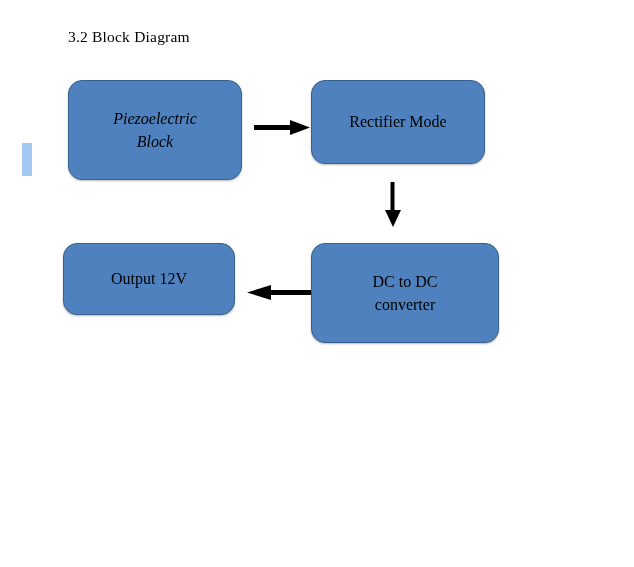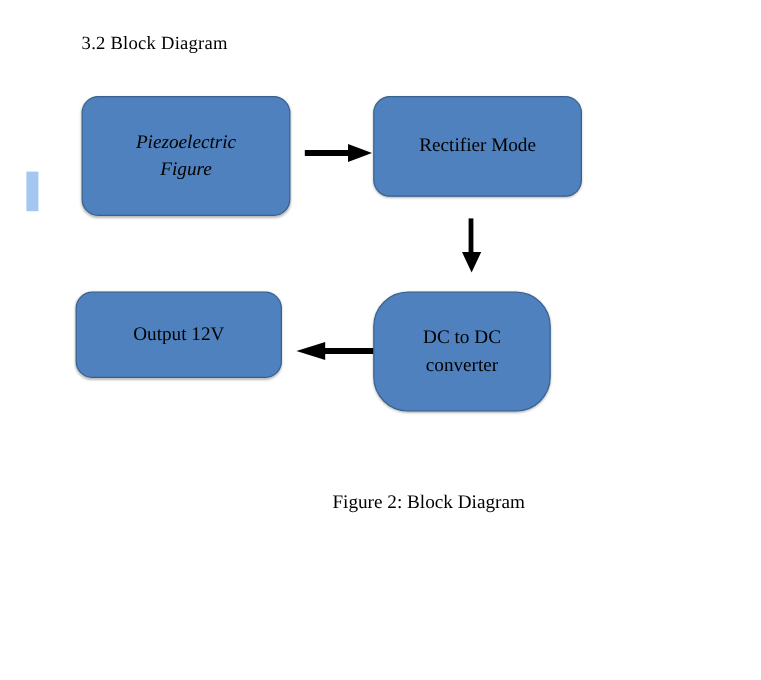--- a/index.html
+++ b/index.html
@@ -63,23 +63,22 @@
   }
   #node-rectifier {
     left: 311px;
     top: 80px;
     width: 174px;
     height: 84px;
   }
   #node-dcdc {
     left: 311px;
     top: 243px;
-    width: 148px;
+    width: 188px;
     height: 100px;
-    border-radius: 29px;
   }
   #node-output {
     left: 63px;
     top: 243px;
     width: 172px;
     height: 72px;
   }
   .arrow {
     position: absolute;
   }
@@ -114,21 +113,21 @@
 
 <div id="canvas">
 
   <div id="section-heading">3.2 Block Diagram</div>
 
   <div id="selection-bar"></div>
 
   <div class="node" id="node-piezo">
     <div class="node-label">
       <span>Piezoelectric</span><br>
-      <span>Figure</span>
+      <span>Block</span>
     </div>
   </div>
 
   <div class="node" id="node-rectifier">
     <div class="node-label">
       <span>Rectifier Mode</span>
     </div>
   </div>
 
   <div class="node" id="node-dcdc">
@@ -158,15 +157,14 @@
     </g>
   </svg>
 
   <svg class="arrow" id="arrow-dcdc-output" viewBox="0 0 70 30">
     <g fill="#000000" stroke="none">
       <rect x="24" y="12" width="44" height="5"></rect>
       <polygon points="28,7 28,22 4,14.5"></polygon>
     </g>
   </svg>
 
-  <div id="figure-caption">Figure 2: Block Diagram</div>
 
 </div>
 
 </body></html>

